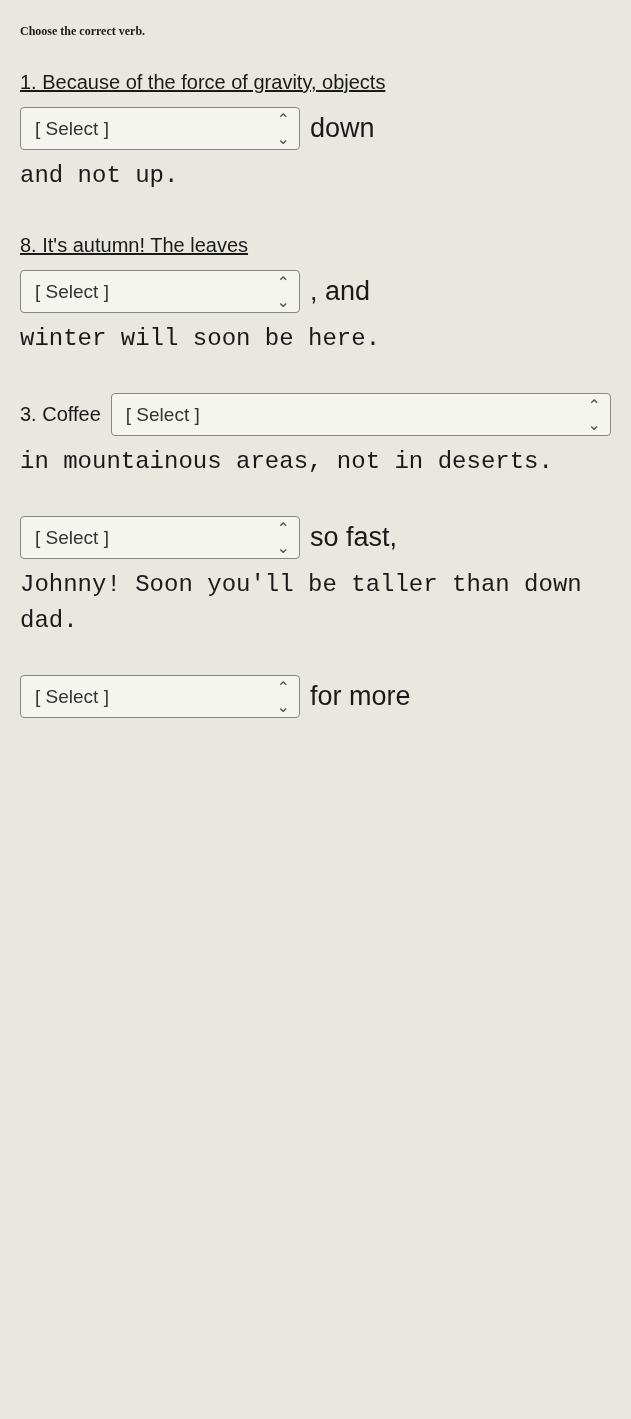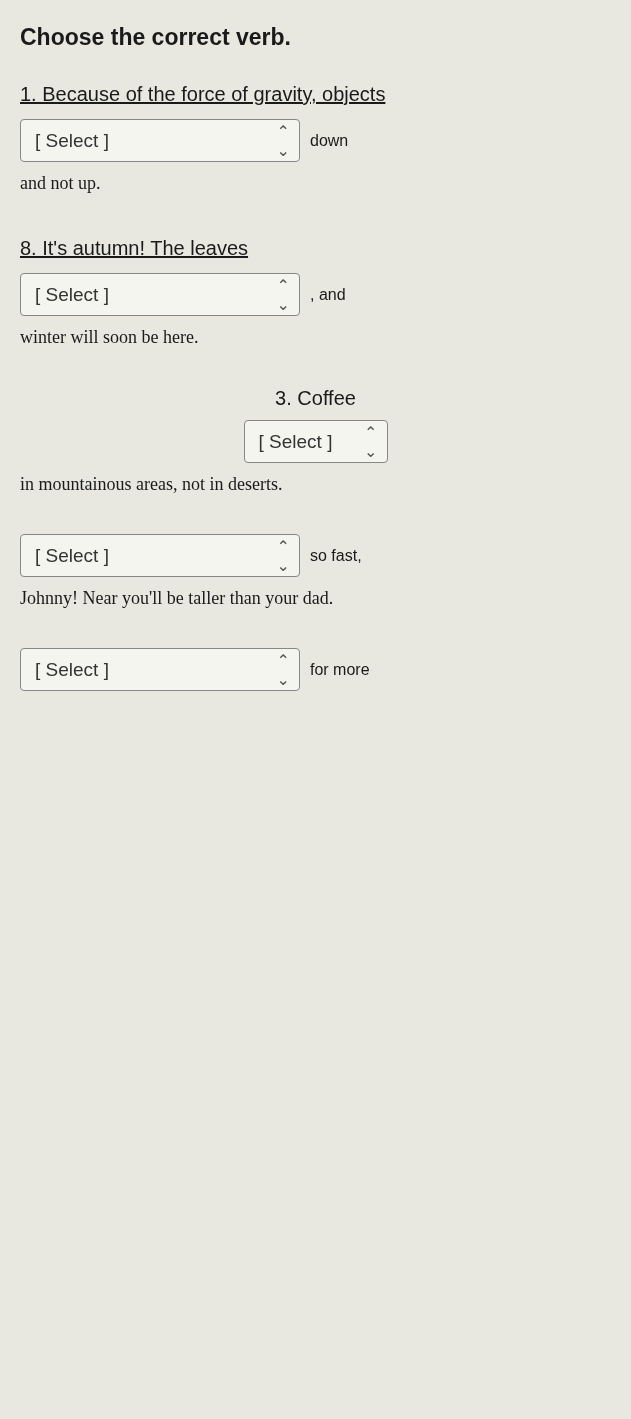--- a/index.html
+++ b/index.html
@@ -12,24 +12,24 @@
       width: 631px;
       min-height: 1419px;
       background-color: #e8e8e0;
       font-family: Georgia, 'Times New Roman', serif;
       font-size: 20px;
       color: #1a1a1a;
       padding: 24px 20px;
     }
 
     .page-title {
-      font-size: 23px;
+      font-size: 12px;
       font-weight: bold;
       margin-bottom: 28px;
-      font-family: Liberation Sans, sans-serif;
+      font-family: Liberation Serif, serif;
     }
 
     .question-block {
       margin-bottom: 36px;
     }
 
     .question-text {
       font-size: 20px;
       margin-bottom: 10px;
       line-height: 1.5;
@@ -68,39 +68,38 @@
 
     .select-arrow {
       position: absolute;
       right: 10px;
       pointer-events: none;
       font-size: 16px;
       color: #555;
     }
 
     .after-text {
-      font-size: 16px;
+      font-size: 27px;
       font-family: Arial, sans-serif;
       white-space: nowrap;
     }
 
     .continuation-text {
-      font-size: 18px;
-      font-family: Liberation Serif, serif;
+      font-size: 24px;
+      font-family: Liberation Mono, monospace;
       line-height: 1.5;
       margin-top: 4px;
     }
 
     
     .q3-row {
       display: flex;
       align-items: center;
       gap: 10px;
       margin-bottom: 8px;
-      flex-direction: column;
     }
 
     .q3-prefix {
       font-size: 20px;
       font-family: Arial, sans-serif;
       white-space: nowrap;
     }
 
     .q3-select-wrapper {
       position: relative;
@@ -197,21 +196,21 @@
         <option>[ Select ]</option>
         <option>are growing</option>
         <option>grow</option>
         <option>grew</option>
         <option>have grown</option>
       </select>
       <span class="select-arrow">⌃<br>⌄</span>
     </div>
     <span class="after-text">so fast,</span>
   </div>
-  <div class="continuation-text">Johnny! Near you'll be taller than your dad.</div>
+  <div class="continuation-text">Johnny! Soon you'll be taller than down dad.</div>
 </div>
 
 <div class="question-block">
   <div class="inline-row">
     <div class="select-wrapper">
       <select class="select-box">
         <option>[ Select ]</option>
         <option>shines</option>
         <option>shine</option>
         <option>is shining</option>

